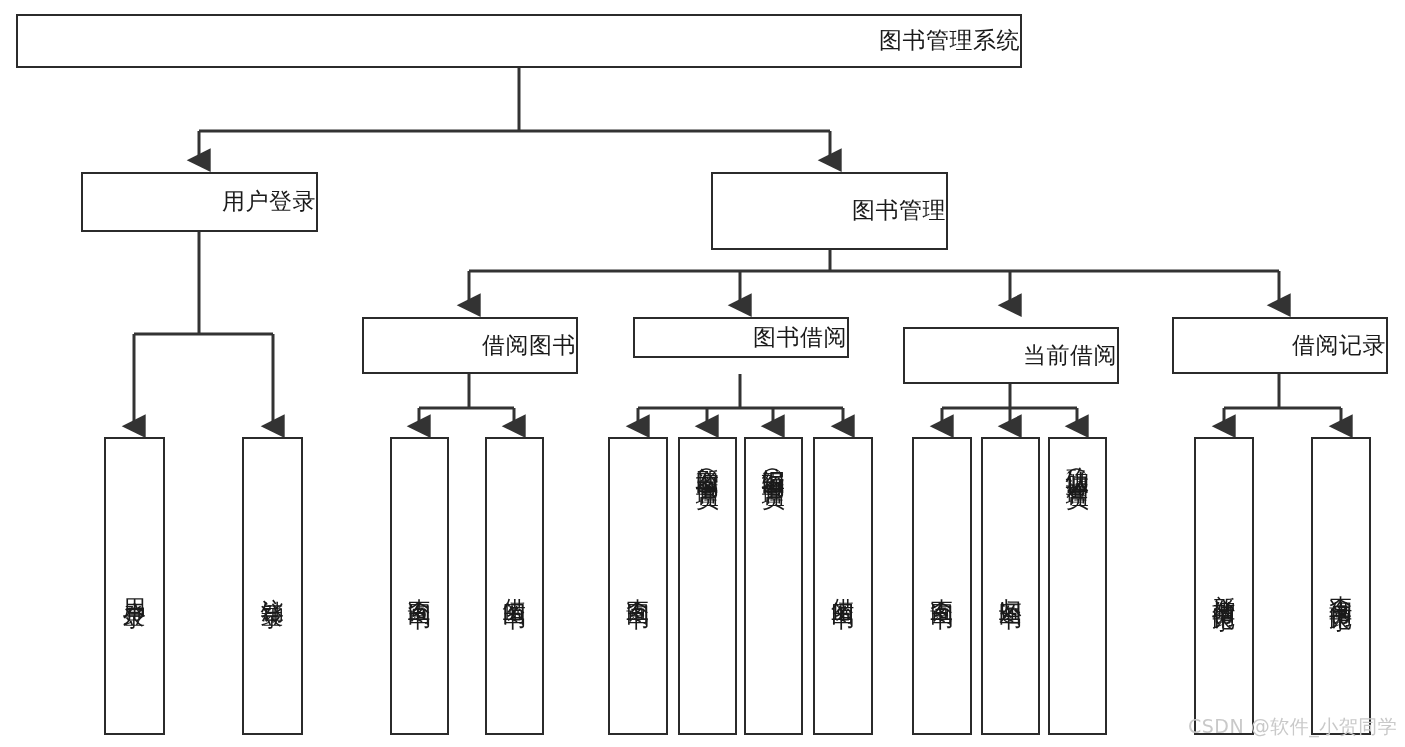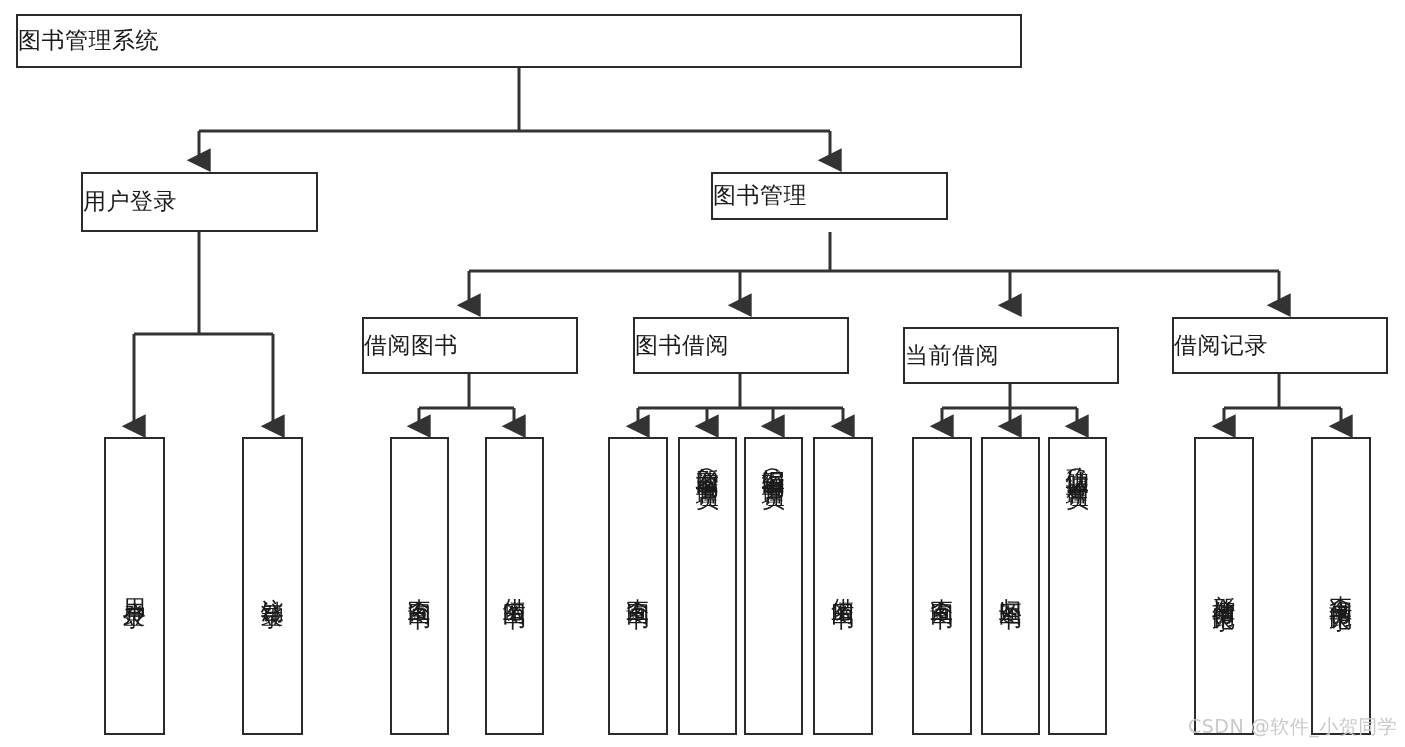--- a/index.html
+++ b/index.html
@@ -21,21 +21,21 @@
     width: 1405px;
     height: 747px;
   }
   .node-box {
     position: absolute;
     box-sizing: border-box;
     background: #ffffff;
     border: 2.5px solid #2b2b2b;
     display: flex;
     align-items: center;
-    justify-content: flex-start;
+    justify-content: flex-end;
   }
   .node-label-h {
     font-size: 23px;
     color: #1a1a1a;
     line-height: 1.1;
     white-space: nowrap;
     letter-spacing: 0.5px;
   }
   .node-label-v {
     font-size: 23px;
@@ -131,28 +131,28 @@
     </g>
   </svg>
 
   <div class="node-box" style="left:16px; top:14px; width:1006px; height:54px;">
     <span class="node-label-h">图书管理系统</span>
   </div>
 
   <div class="node-box" style="left:81px; top:172px; width:237px; height:60px;">
     <span class="node-label-h">用户登录</span>
   </div>
-  <div class="node-box" style="left:711px; top:172px; width:237px; height:48px;">
+  <div class="node-box" style="left:711px; top:172px; width:237px; height:78px;">
     <span class="node-label-h">图书管理</span>
   </div>
 
   <div class="node-box" style="left:362px; top:317px; width:216px; height:57px;">
     <span class="node-label-h">借阅图书</span>
   </div>
-  <div class="node-box" style="left:633px; top:317px; width:216px; height:57px;">
+  <div class="node-box" style="left:633px; top:317px; width:216px; height:41px;">
     <span class="node-label-h">图书借阅</span>
   </div>
   <div class="node-box" style="left:903px; top:317px; width:216px; height:57px;margin-top:10px;">
     <span class="node-label-h">当前借阅</span>
   </div>
   <div class="node-box" style="left:1172px; top:317px; width:216px; height:57px;">
     <span class="node-label-h">借阅记录</span>
   </div>
 
   <div class="node-box leaf-box center-v" style="left:104px; top:437px; width:61px; height:298px;">

